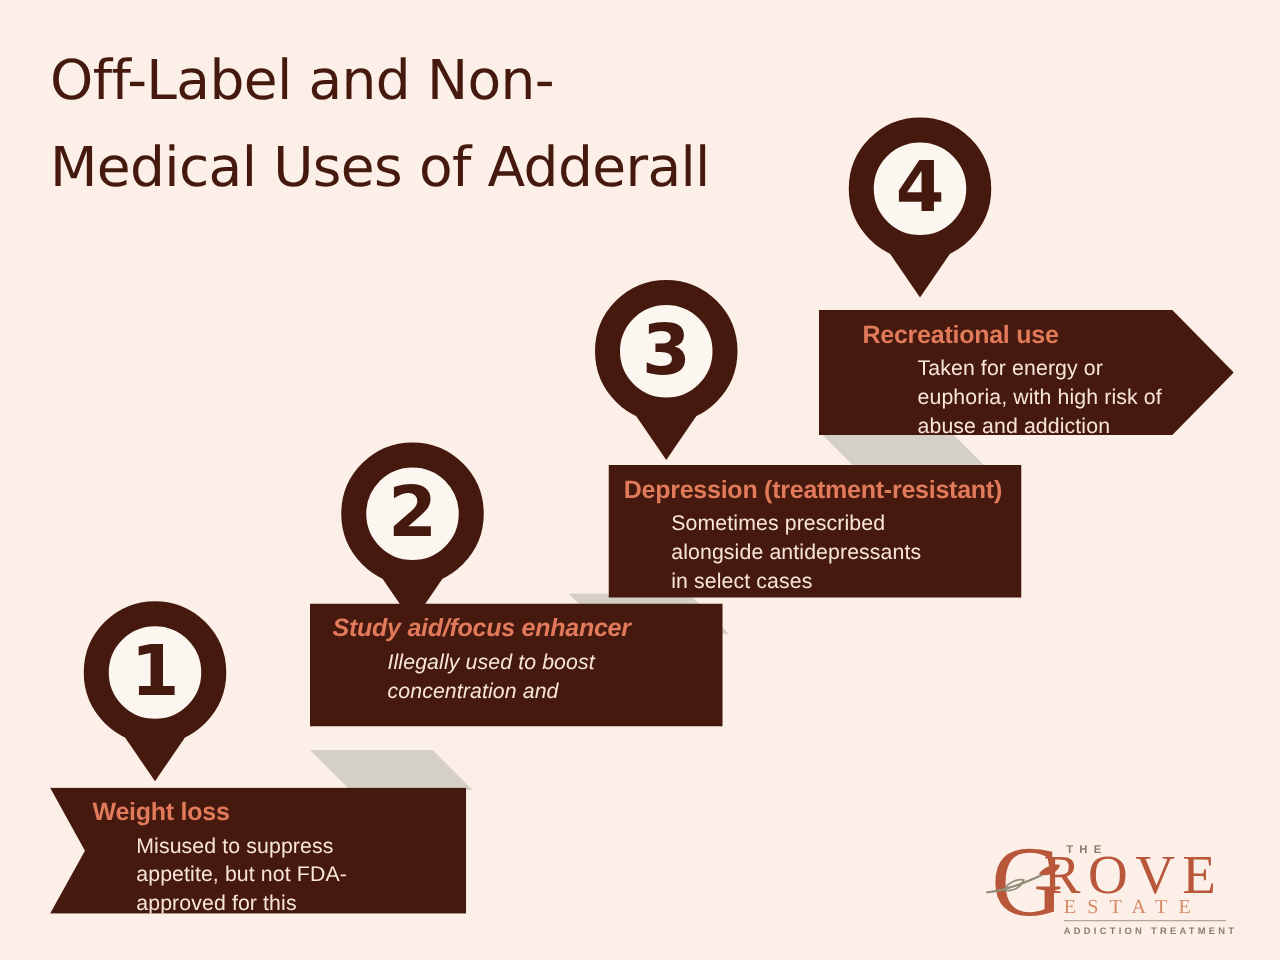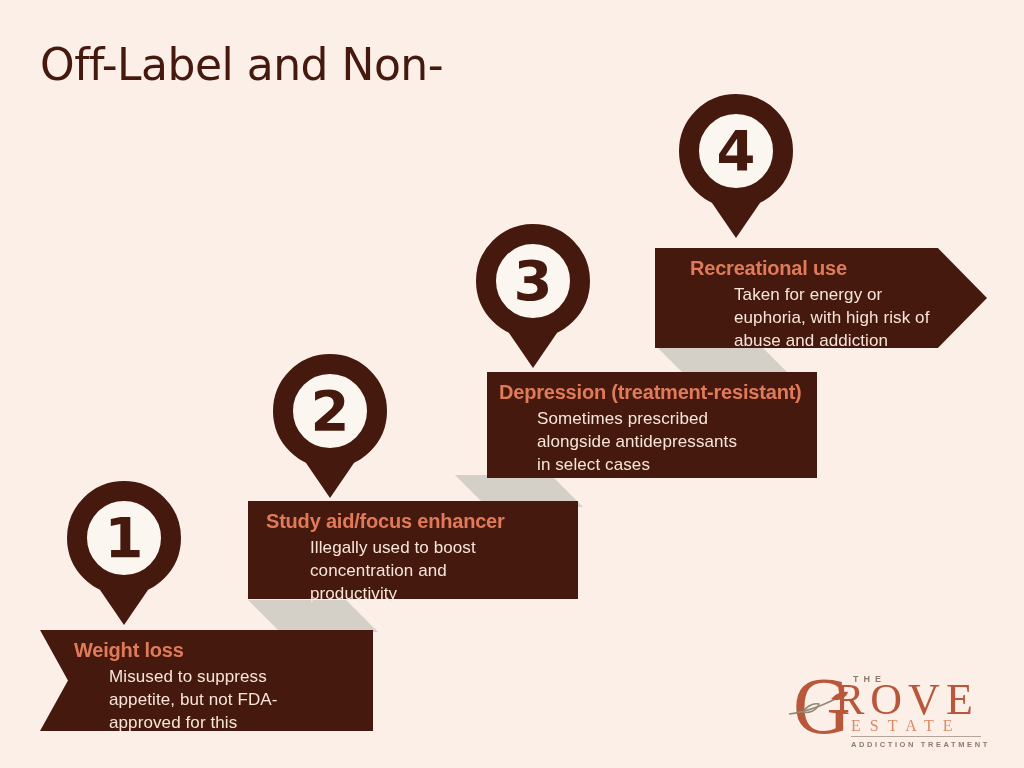--- a/index.html
+++ b/index.html
@@ -58,41 +58,41 @@
                 color:var(--logo-muted);font-weight:700;}
   .logo-leaf{position:absolute;left:-6px;top:26px;}
 </style>
 </head>
 <body>
 
 <div class="stage">
 
   <h1 class="title">
     <span>Off-Label and Non-</span>
+    <span>Medical Uses of Adderall</span>
   </h1>
 
   <div class="shadow" style="left:248px;top:600px;width:98px;height:32px;"></div>
   <div class="shadow" style="left:455px;top:475px;width:96px;height:32px;"></div>
   <div class="shadow" style="left:655px;top:345px;width:105px;height:29px;"></div>
 
   <div class="banner notch" style="left:40px;top:630px;width:333px;height:101px;">
     <div class="banner-heading">Weight loss</div>
     <div class="banner-body">
       <div>Misused to suppress</div>
       <div>appetite, but not FDA-</div>
       <div>approved for this</div>
     </div>
   </div>
 
-  <div class="banner" style="left:248px;top:501px;width:330px;height:98px;">
+  <div class="banner" style="left:248px;top:483px;width:330px;height:98px;font-style:italic;">
     <div class="banner-heading">Study aid/focus enhancer</div>
     <div class="banner-body">
       <div>Illegally used to boost</div>
       <div>concentration and</div>
-      <div>productivity</div>
     </div>
   </div>
 
   <div class="banner" style="left:455px;top:372px;width:330px;height:106px;padding-left:12px;margin-left:32px;">
     <div class="banner-heading">Depression (treatment-resistant)</div>
     <div class="banner-body" style="margin-left:38px;">
       <div>Sometimes prescribed</div>
       <div>alongside antidepressants</div>
       <div>in select cases</div>
     </div>

